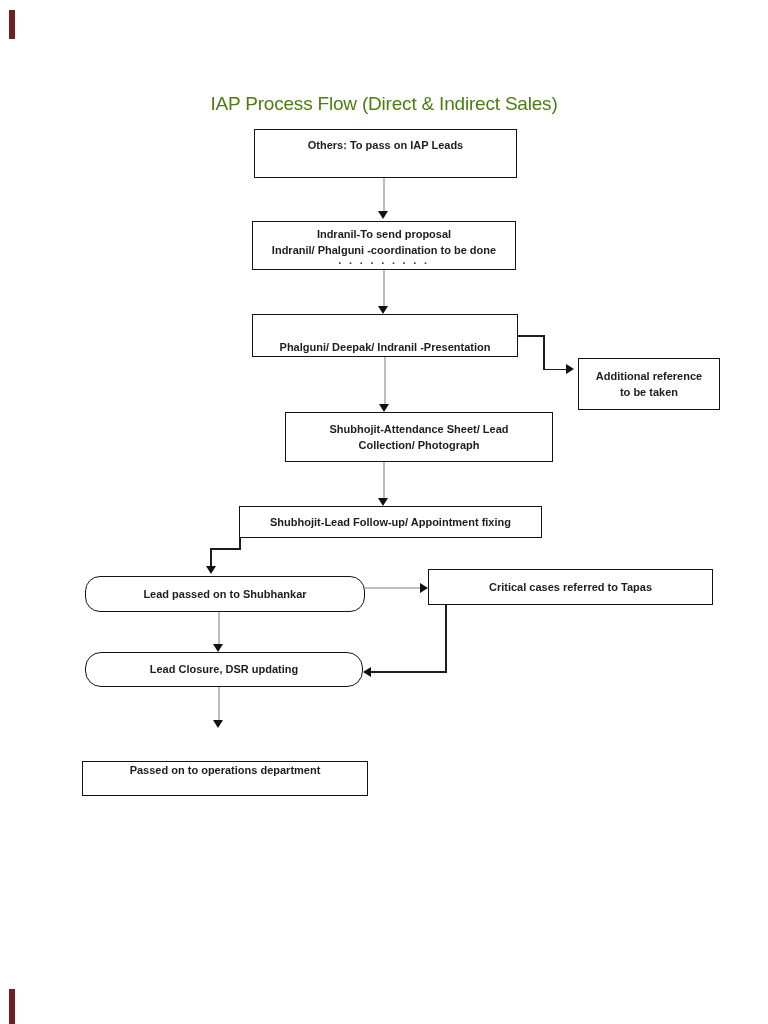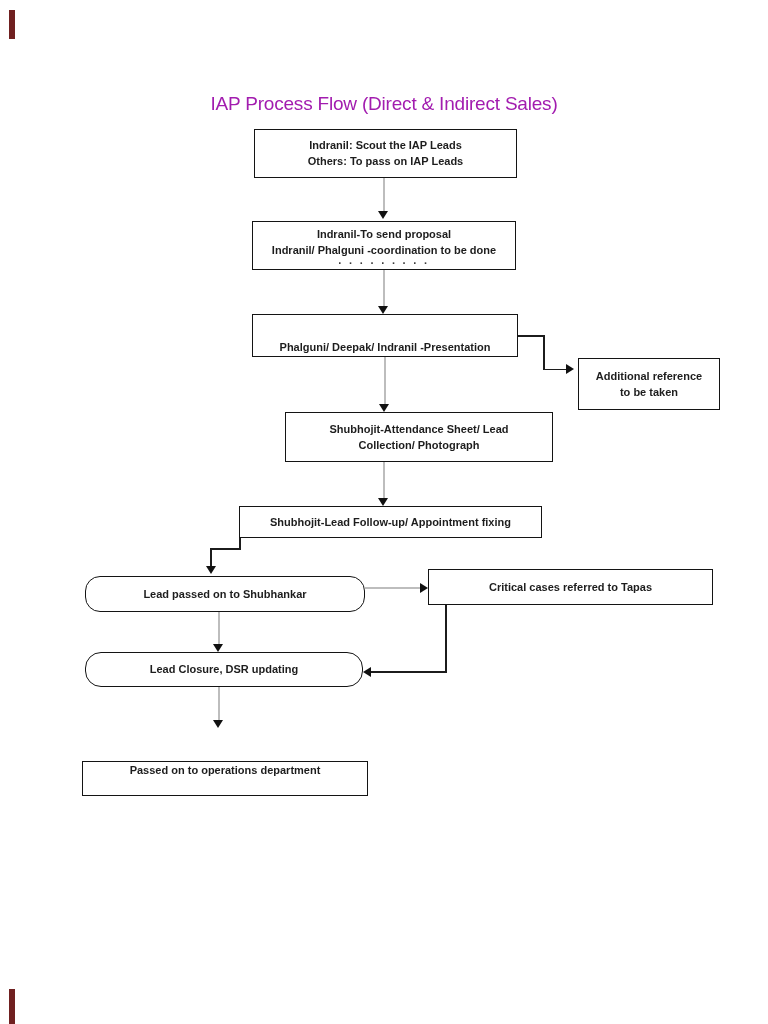--- a/index.html
+++ b/index.html
@@ -4,21 +4,21 @@
 <style>
   html,body{margin:0;padding:0;}
   body{
     width:768px;height:1024px;position:relative;background:#ffffff;
     font-family:"Liberation Sans",sans-serif;overflow:hidden;
   }
   .abs{position:absolute;}
   
   #page-title{
     left:0;right:0;top:93px;text-align:center;
-    font-size:19px;font-weight:400;color:#a21caf;letter-spacing:-0.2px;
+    font-size:19px;font-weight:400;color:#4d7c0f;letter-spacing:-0.2px;
   }
   
   .flow-box{
     box-sizing:border-box;border:1.5px solid #141414;background:#ffffff;
     text-align:center;color:#1d1d1d;font-weight:700;font-size:11px;line-height:16px;
     overflow:hidden;
   }
   #box-scout{left:254px;top:129px;width:263px;height:49px;padding-top:7px;}
   #box-proposal{left:252px;top:221px;width:264px;height:49px;padding-top:4px;}
   #box-presentation{left:252px;top:314px;width:266px;height:43px;padding-top:24px;}
@@ -49,21 +49,20 @@
 </style>
 </head>
 <body>
 
 <div class="abs edge-marker" id="edge-marker-top"></div>
 <div class="abs edge-marker" id="edge-marker-bottom"></div>
 
 <div class="abs" id="page-title">IAP Process Flow (Direct &amp; Indirect Sales)</div>
 
 <div class="abs flow-box" id="box-scout">
-  <div>Indranil: Scout the IAP Leads</div>
   <div>Others: To pass on IAP Leads</div>
 </div>
 
 <div class="abs flow-box" id="box-proposal">
   <div>Indranil-To send proposal</div>
   <div>Indranil/ Phalguni -coordination to be done</div>
   <div class="clipped-line">· ·   ·  · ·  ·  ·   ·    ·</div>
 </div>
 
 <div class="abs flow-box" id="box-presentation">

